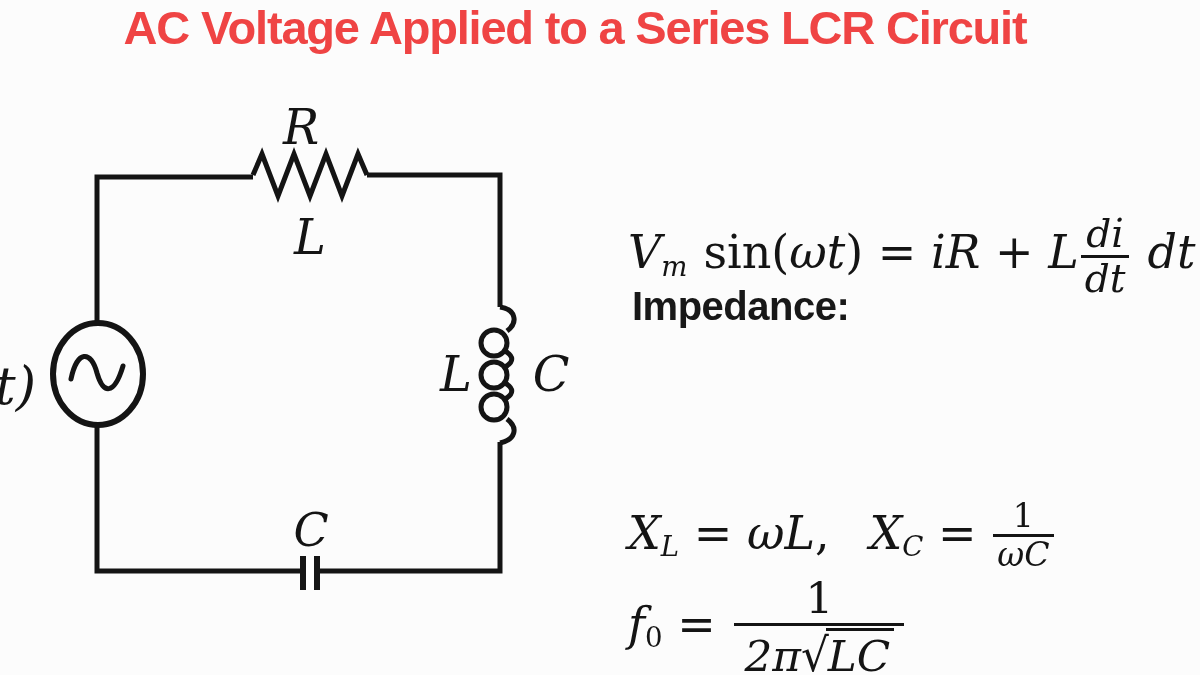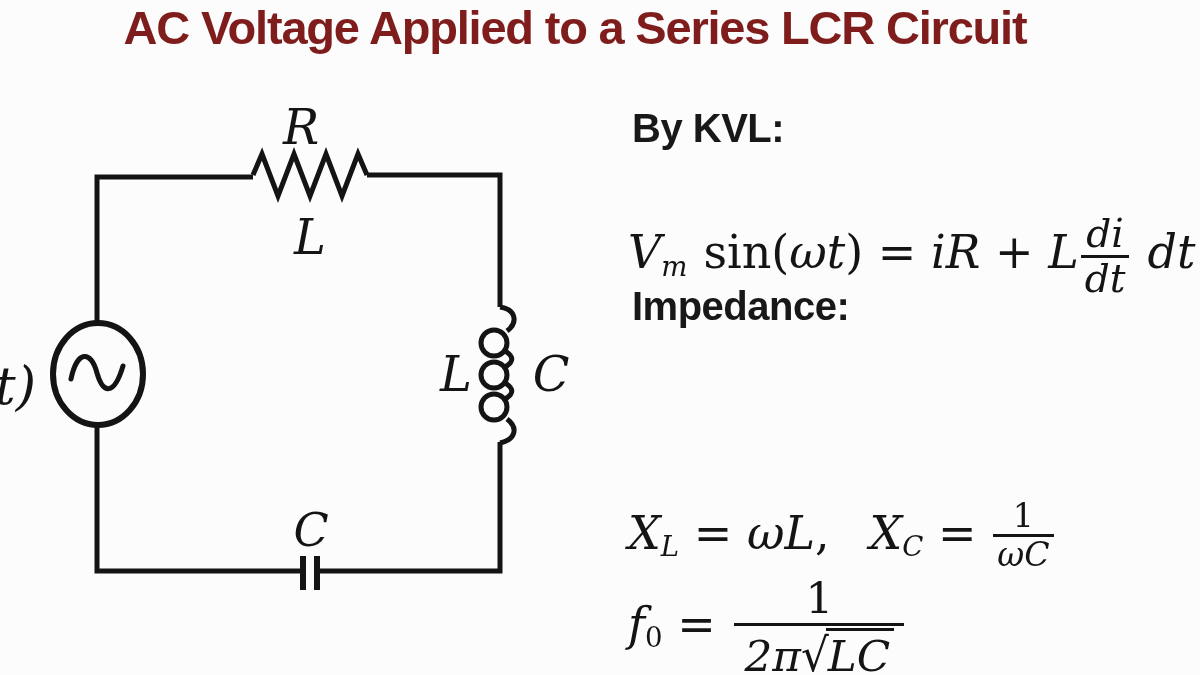--- a/index.html
+++ b/index.html
@@ -5,21 +5,21 @@
   * { margin:0; padding:0; box-sizing:border-box; }
   body { background:#e8e8e8; font-family:"Liberation Sans", sans-serif; }
   .page {
     position:relative; width:1200px; height:675px;
     background:#fcfcfc; color:#141414; overflow:hidden;
   }
   .title {
     position:absolute; top:3px; left:0; width:1150px;
     text-align:center;
     font:700 47px/1.05 "Liberation Sans", sans-serif;
-    letter-spacing:-1.2px; color:#7f1d1d;
+    letter-spacing:-1.2px; color:#ef4444;
   }
   .heading {
     position:absolute;
     font:700 40px/1.1 "Liberation Sans", sans-serif;
     letter-spacing:-0.5px; color:#181818;
   }
   .heading-kvl { left:632px; top:106px; }
   .heading-imp { left:632px; top:284px; }
 
   .math {
@@ -95,21 +95,20 @@
     <path stroke-linecap="round" d="M 71,379 C 77,350 91,350 97,373 C 103,394 114,396 123,366"></path>
 
     <text x="36" y="404" font-size="52" text-anchor="end" stroke="none">(t)</text>
     <text x="301" y="144" font-size="48" text-anchor="middle" stroke="none">R</text>
     <text x="310" y="254" font-size="48" text-anchor="middle" stroke="none">L</text>
     <text x="456" y="391" font-size="48" text-anchor="middle" stroke="none">L</text>
     <text x="551" y="391" font-size="48" text-anchor="middle" stroke="none">C</text>
     <text x="311" y="546" font-size="46" text-anchor="middle" stroke="none">C</text>
   </svg>
 
-  <div class="heading heading-kvl">By KVL:</div>
 
   <div class="math eq-kvl">
     <span>V</span><span class="sub">m</span><span class="rm gap-sm">sin(</span><span>ωt</span><span class="rm">) = </span><span>iR</span><span class="rm"> + </span><span>L</span><span class="frac frac-s"><span class="num">di</span><span class="den">dt</span></span><span class="gap-sm">dt</span><span class="rm"> + </span>
   </div>
 
   <div class="heading heading-imp">Impedance:</div>
 
 
   <div class="math eq-x">
     <span>X</span><span class="sub">L</span><span class="rm"> = </span><span>ωL</span><span class="rm">,</span><span class="gap-lg">X</span><span class="sub">C</span><span class="rm"> = </span><span class="frac frac-xs"><span class="num rm">1</span><span class="den">ωC</span></span>

